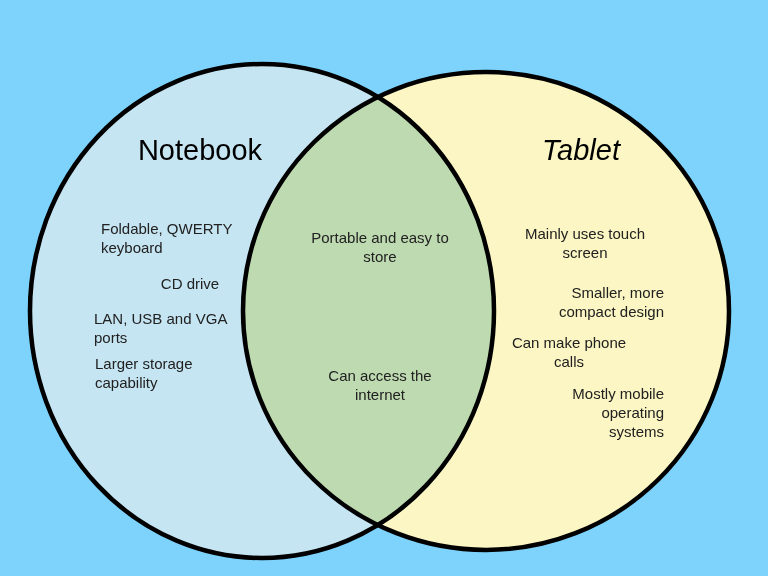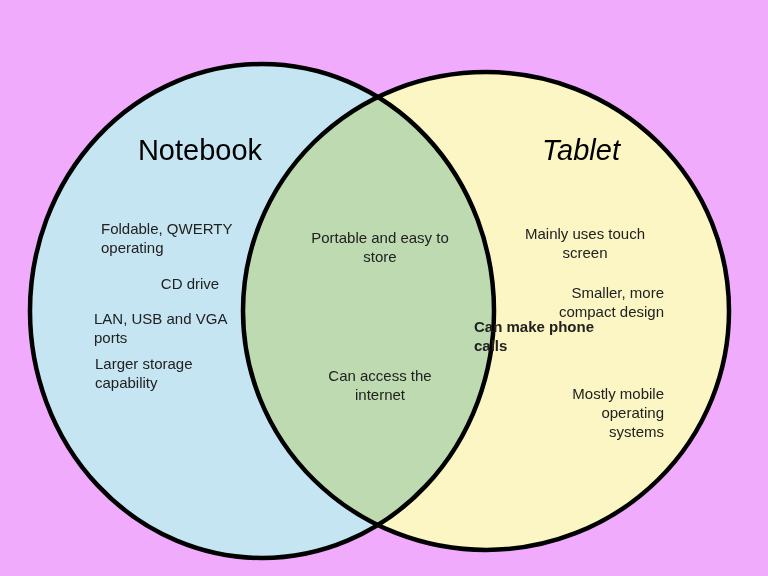--- a/index.html
+++ b/index.html
@@ -1,20 +1,20 @@
 <!DOCTYPE html>
 <html><head>
 <meta charset="utf-8">
 <style>
   html, body { margin: 0; padding: 0; }
   .canvas {
     position: relative;
     width: 768px;
     height: 576px;
-    background: #f0abfc;
+    background: #7dd3fc;
     overflow: hidden;
     font-family: "Liberation Sans", sans-serif;
   }
   .venn-svg { position: absolute; left: 0; top: 0; }
   .outline { fill: none; stroke-width: 4.5px; }
   .title {
     position: absolute;
     font-size: 29px;
     line-height: 34px;
     color: #000000;
@@ -35,21 +35,21 @@
   .item-l1 { left: 100px; top: 274px; width: 180px; text-align: center; }
   .item-l2 { left:  94px; top: 309px; width: 180px; text-align: left; }
   .item-l3 { left:  95px; top: 354px; width: 180px; text-align: left; }
 
   .item-m0 { left: 285px; top: 228px; width: 190px; text-align: center; }
   .item-m1 { left: 285px; top: 291px; width: 190px; text-align: center; }
   .item-m2 { left: 285px; top: 366px; width: 190px; text-align: center; }
 
   .item-r0 { right: 88px; top: 224px; width: 190px; text-align: center; }
   .item-r1 { right: 104px; top: 283px; width: 190px; text-align: right; }
-  .item-r2 { right: 104px; top: 317px; width: 190px; text-align: left; font-weight: bold; }
+  .item-r2 { right: 104px; top: 333px; width: 190px; text-align: center; }
   .item-r3 { right: 104px; top: 384px; width: 190px; text-align: right; }
 </style>
 </head>
 <body>
 
 <div class="canvas">
 
   <svg class="venn-svg" width="768" height="576" viewBox="0 0 768 576">
     <defs>
       <clipPath id="clip-left-circle">
@@ -62,21 +62,21 @@
       <ellipse cx="486" cy="311" rx="243" ry="239" stroke="none" fill="#bedab0"></ellipse>
     </g>
     <ellipse class="outline" cx="262" cy="311" rx="232" ry="247" stroke="#000000"></ellipse>
     <ellipse class="outline" cx="486" cy="311" rx="243" ry="239" stroke="#000000"></ellipse>
   </svg>
 
   <div class="title title-left">Notebook</div>
   <div class="title title-right">Tablet</div>
 
   <div class="item item-l0">Foldable, QWERTY
-operating</div>
+keyboard</div>
   <div class="item item-l1">CD drive</div>
   <div class="item item-l3">Larger storage
 capability</div>
   <div class="item item-l2">LAN, USB and VGA
 ports</div>
 
   <div class="item item-m0">Portable and easy to
 store</div>
   <div class="item item-m2">Can access the
 internet</div>

